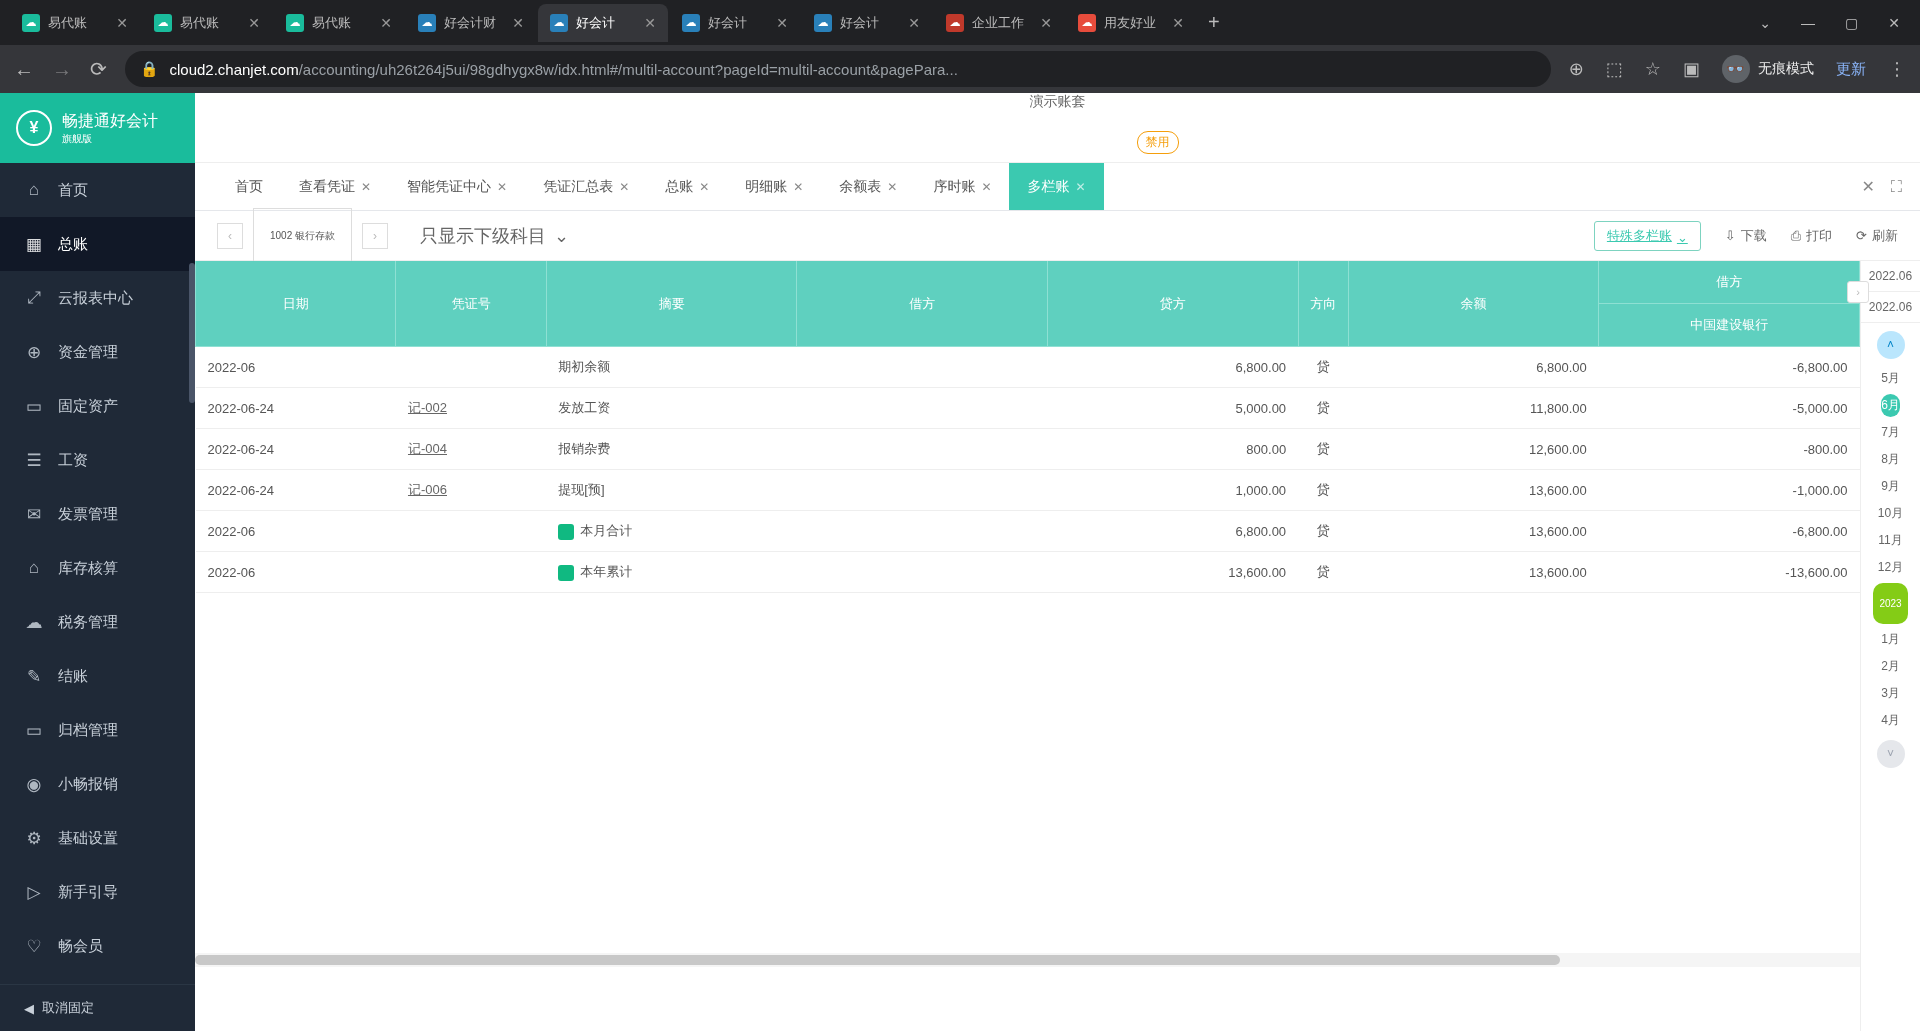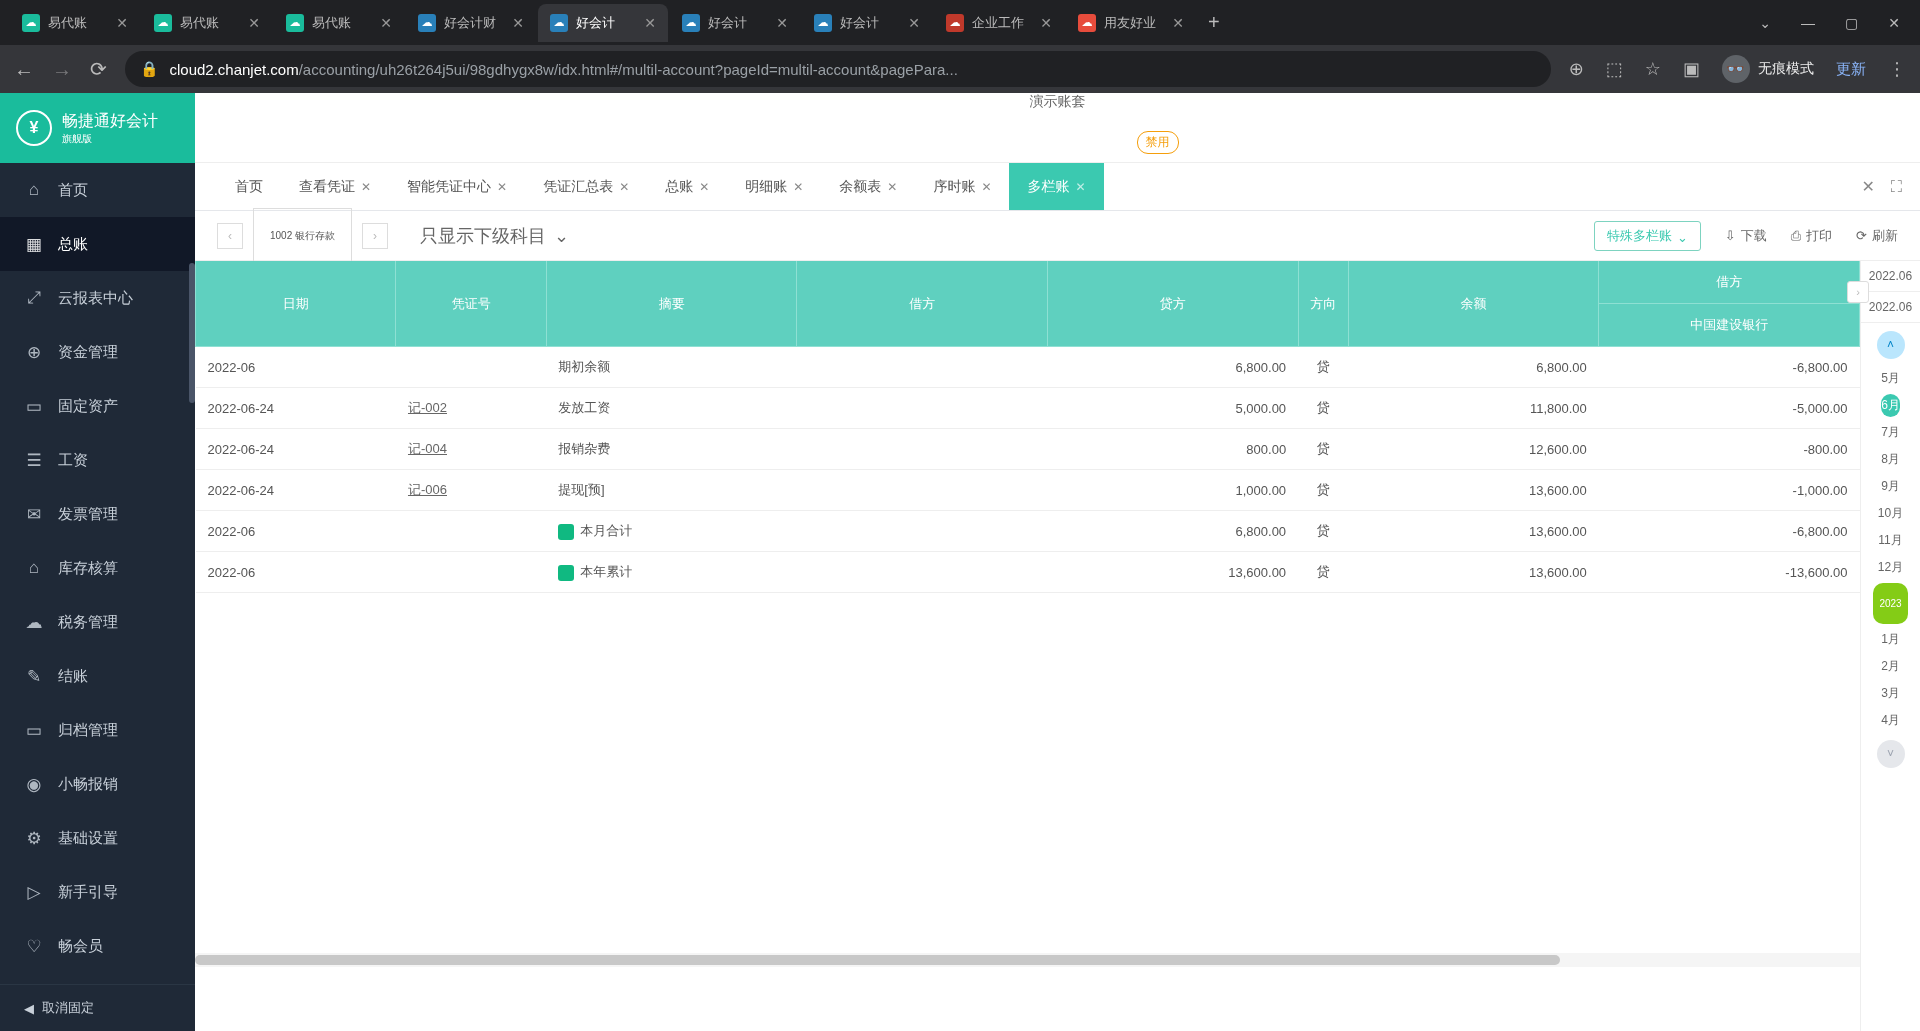--- a/index.html
+++ b/index.html
@@ -64,21 +64,21 @@
 .tab-x { font-size: 12px; opacity: 0.7; }
 .tabstrip-right { margin-left: auto; display: flex; align-items: center; gap: 16px; padding-right: 18px; color: #888; }
 .ts-btn { cursor: pointer; font-size: 16px; }
 
 .toolbar { height: 50px; background: #fff; display: flex; align-items: center; padding: 0 22px; gap: 16px; border-bottom: 1px solid #eee; position: relative; }
 .acct-nav { display: flex; align-items: center; gap: 10px; }
 .chev { border: 1px solid #ddd; width: 26px; height: 26px; display: flex; align-items: center; justify-content: center; color: #bbb; cursor: pointer; font-size: 12px; }
 .acct-sel { border: 1px solid #ddd; padding: 20px 16px; font-size: 10px; color: #555; cursor: pointer; }
 .filter-sel { font-size: 18px; color: #666; display: flex; align-items: center; gap: 8px; margin-left: 16px; cursor: pointer; }
 .toolbar-right { margin-left: auto; display: flex; align-items: center; gap: 24px; font-size: 13px; color: #666; }
-.special-btn { border: 1px solid #7dd3c0; color: #3bc9b0; padding: 5px 12px; border-radius: 3px; cursor: pointer; display: flex; align-items: flex-end; gap: 5px; }
+.special-btn { border: 1px solid #7dd3c0; color: #3bc9b0; padding: 5px 12px; border-radius: 3px; cursor: pointer; display: flex; align-items: flex-end; gap: 5px; text-decoration: underline; }
 .tool-link { cursor: pointer; display: flex; align-items: center; gap: 5px; }
 
 .content { flex: 1; display: flex; background: #fff; margin: 0 0 0 0; position: relative; overflow: hidden; }
 .table-wrap { flex: 1; overflow: auto; }
 table { border-collapse: collapse; width: 100%; font-size: 13px; }
 thead th { background: #5fd0bf; color: #fff; font-weight: normal; padding: 12px 8px; border: 1px solid #8ee0d3; text-align: center; }
 thead tr:first-child th { border-top: none; }
 .th-date { width: 200px; }
 .th-vno { width: 150px; }
 .th-summ { width: 250px; }
@@ -91,21 +91,21 @@
 tbody td.num { text-align: right; }
 tbody td.ctr { text-align: center; }
 .vlink { color: #666; text-decoration: underline; cursor: pointer; }
 .summ-badge { display: inline-block; width: 16px; height: 16px; background: #10b981; border-radius: 3px; margin-right: 6px; vertical-align: middle; }
 
 .period-sidebar { width: 60px; border-left: 1px solid #eee; background: #fff; display: flex; flex-direction: column; align-items: center; font-size: 12px; position: relative; }
 .ps-header { font-size: 12px; color: #666; padding: 8px 4px; border-bottom: 1px solid #eee; text-align: center; width: 100%; }
 .ps-header2 { font-size: 12px; color: #666; padding: 8px 4px; border-bottom: 1px solid #eee; text-align: center; width: 100%; }
 .ps-up { width: 28px; height: 28px; border-radius: 50%; background: #bae6fd; color: #0284c7; display: flex; align-items: center; justify-content: center; margin: 8px 0 6px; cursor: pointer; font-size: 12px; }
 .ps-month { padding: 5px 0; color: #666; cursor: pointer; width: 100%; text-align: center; }
-.ps-month.active { background: #3bc9b0; color: #fff; border-radius: 12px; margin: 2px 12px; width: auto; padding: 3px 0; font-family: Liberation Mono, monospace; }
+.ps-month.active { background: #3bc9b0; color: #fff; border-radius: 12px; margin: 2px 12px; width: auto; padding: 3px 0; }
 .ps-year { background: #84cc16; color: #fff; font-size: 10px; border-radius: 10px; padding: 15px 6px; margin: 2px 0; }
 .ps-down { width: 28px; height: 28px; border-radius: 50%; background: #e5e7eb; color: #9ca3af; display: flex; align-items: center; justify-content: center; margin: 6px 0; cursor: pointer; font-size: 12px; }
 
 .side-chev { position: absolute; left: -14px; top: 20px; width: 22px; height: 22px; background: #fff; border: 1px solid #ddd; border-radius: 3px; display: flex; align-items: center; justify-content: center; color: #bbb; font-size: 11px; cursor: pointer; }
 
 .hscroll { height: 14px; background: #f5f5f5; position: relative; }
 .hscroll-thumb { position: absolute; left: 0; top: 2px; width: 82%; height: 10px; background: #c8c8c8; border-radius: 5px; }
 </style>
 </head>
 <body>

